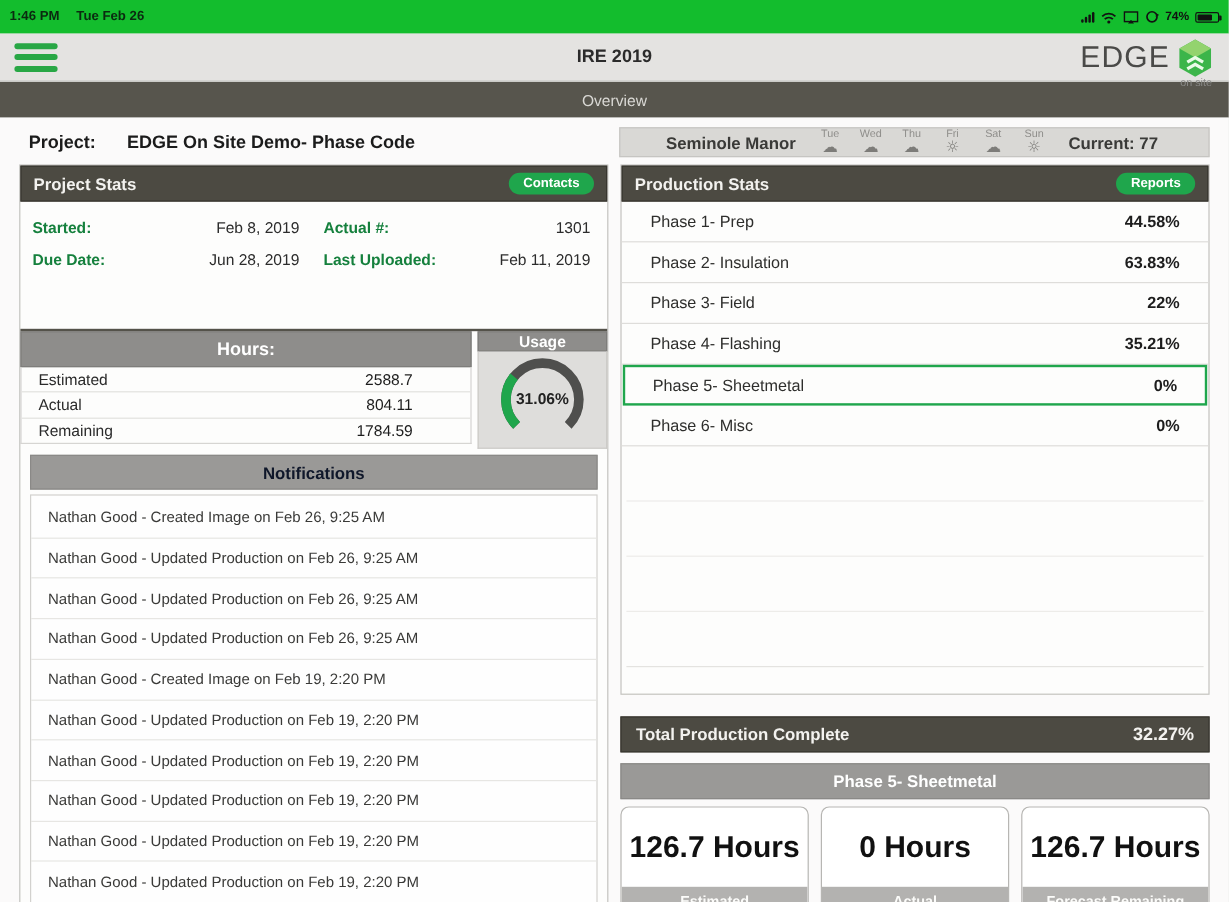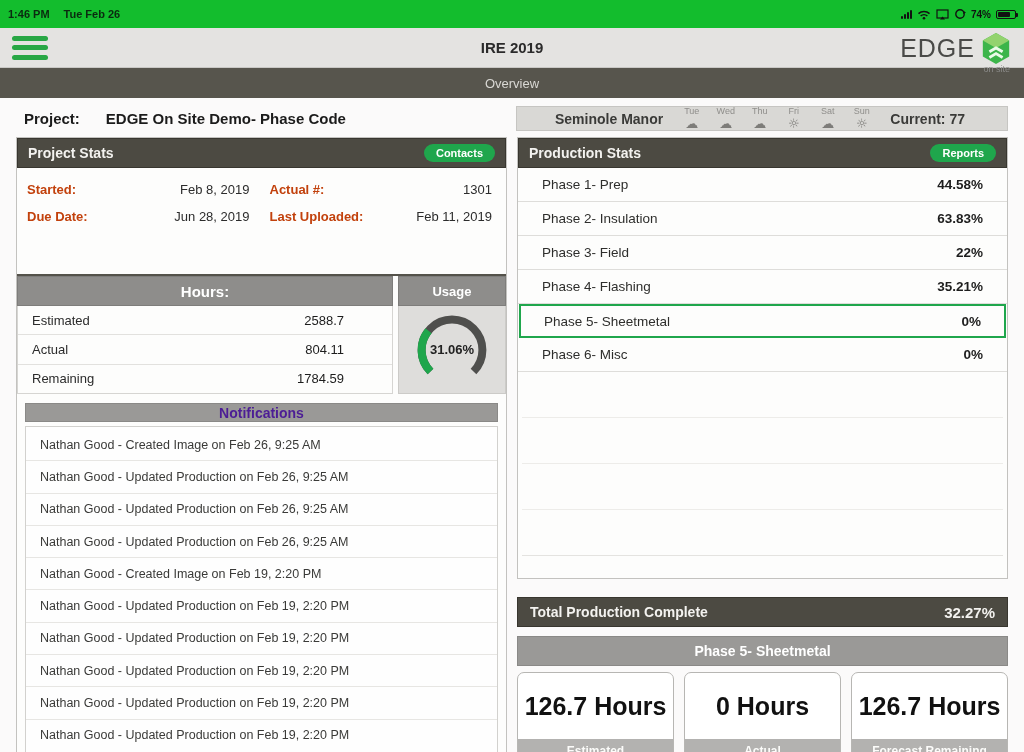--- a/index.html
+++ b/index.html
@@ -57,46 +57,46 @@
   .panel-header{height:30px;background:#4c4a42;border:1px solid #38362f;display:flex;align-items:center;
     padding:0 10px;color:#f3f2ef;font-size:14px;font-weight:bold;}
   .pill-btn{margin-left:auto;background:#1fa64c;color:#fff;font-size:11px;font-weight:bold;
     border:none;border-radius:9px;padding:3px 12px;cursor:pointer;}
 
   
   .left-panel{flex:1;display:flex;flex-direction:column;}
   .stats-grid{padding:8px 2px 0 2px;}
   .stats-row{display:flex;height:27px;}
   .stats-half{flex:1;display:flex;align-items:center;justify-content:space-between;padding:0 12px 0 8px;}
-  .stats-half .lbl{font-size:13px;font-weight:bold;color:#c2410c;}
+  .stats-half .lbl{font-size:13px;font-weight:bold;color:#15803d;}
   .stats-half .val{font-size:13px;color:#2c2c2c;}
   .stats-spacer{height:44px;}
 
-  .hours-section{border-top:2px solid #54524a;display:flex;gap:5px;height:120px;justify-content:flex-end;}
+  .hours-section{border-top:2px solid #54524a;display:flex;gap:5px;height:96px;justify-content:flex-end;}
   .hours-left{flex:1 1 0;display:flex;flex-direction:column;border-right:0;}
   .hours-header{height:30px;background:#8e8d8b;border:1px solid #7e7d7b;color:#fff;font-size:15px;
     font-weight:bold;display:flex;align-items:center;justify-content:center;}
   .hours-rows{flex:1;display:flex;flex-direction:column;border:1px solid #d6d5d2;border-top:none;}
   .hours-row{flex:1;display:flex;align-items:center;justify-content:space-between;
     border-bottom:1px solid #e2e1de;padding:0 48px 0 14px;}
   .hours-row:last-child{border-bottom:none;}
   .hours-row .lbl{font-size:13px;color:#2b2b2b;}
   .hours-row .val{font-size:13px;color:#1d1d1d;}
   .hours-right{width:108px;display:flex;flex-direction:column;}
   .usage-header{height:30px;background:#8e8d8b;border:1px solid #7e7d7b;color:#fff;font-size:13px;
     font-weight:bold;display:flex;align-items:center;justify-content:center;}
   .gauge-box{flex:1;background:#dedddb;border:1px solid #cccbc8;border-top:none;position:relative;
     display:flex;align-items:center;justify-content:center;}
   .gauge-wrap{position:relative;width:82px;height:80px;}
   .gauge-wrap svg{display:block;}
   .gauge-pct{position:absolute;top:50%;left:50%;transform:translate(-50%,-56%);
     font-size:13px;font-weight:bold;color:#222;}
 
-  .notif-header{height:19px;background:#9a9997;border:1px solid #8a8987;margin:9px 8px 4px 8px;
-    color:#4c1d95;font-size:14px;font-weight:bold;display:flex;align-items:center;justify-content:center;}
+  .notif-header{height:29px;background:#9a9997;border:1px solid #8a8987;margin:9px 8px 4px 8px;
+    color:#0f172a;font-size:14px;font-weight:bold;display:flex;align-items:center;justify-content:center;}
   .notif-list{flex:1;margin:0 8px 9px 8px;border:1px solid #d2d1ce;background:#fefefe;
     display:flex;flex-direction:column;padding:2px 0;}
   .notif-row{flex:1;display:flex;align-items:center;padding:0 14px;border-bottom:1px solid #e7e6e3;
     font-size:12.5px;color:#3a3a38;cursor:pointer;}
   .notif-row:last-child{border-bottom:none;}
 
   
   .prod-panel{height:442px;display:flex;flex-direction:column;}
   .phase-row{height:34px;display:flex;align-items:center;justify-content:space-between;
     padding:0 24px;border-bottom:1px solid #deddda;cursor:pointer;}

